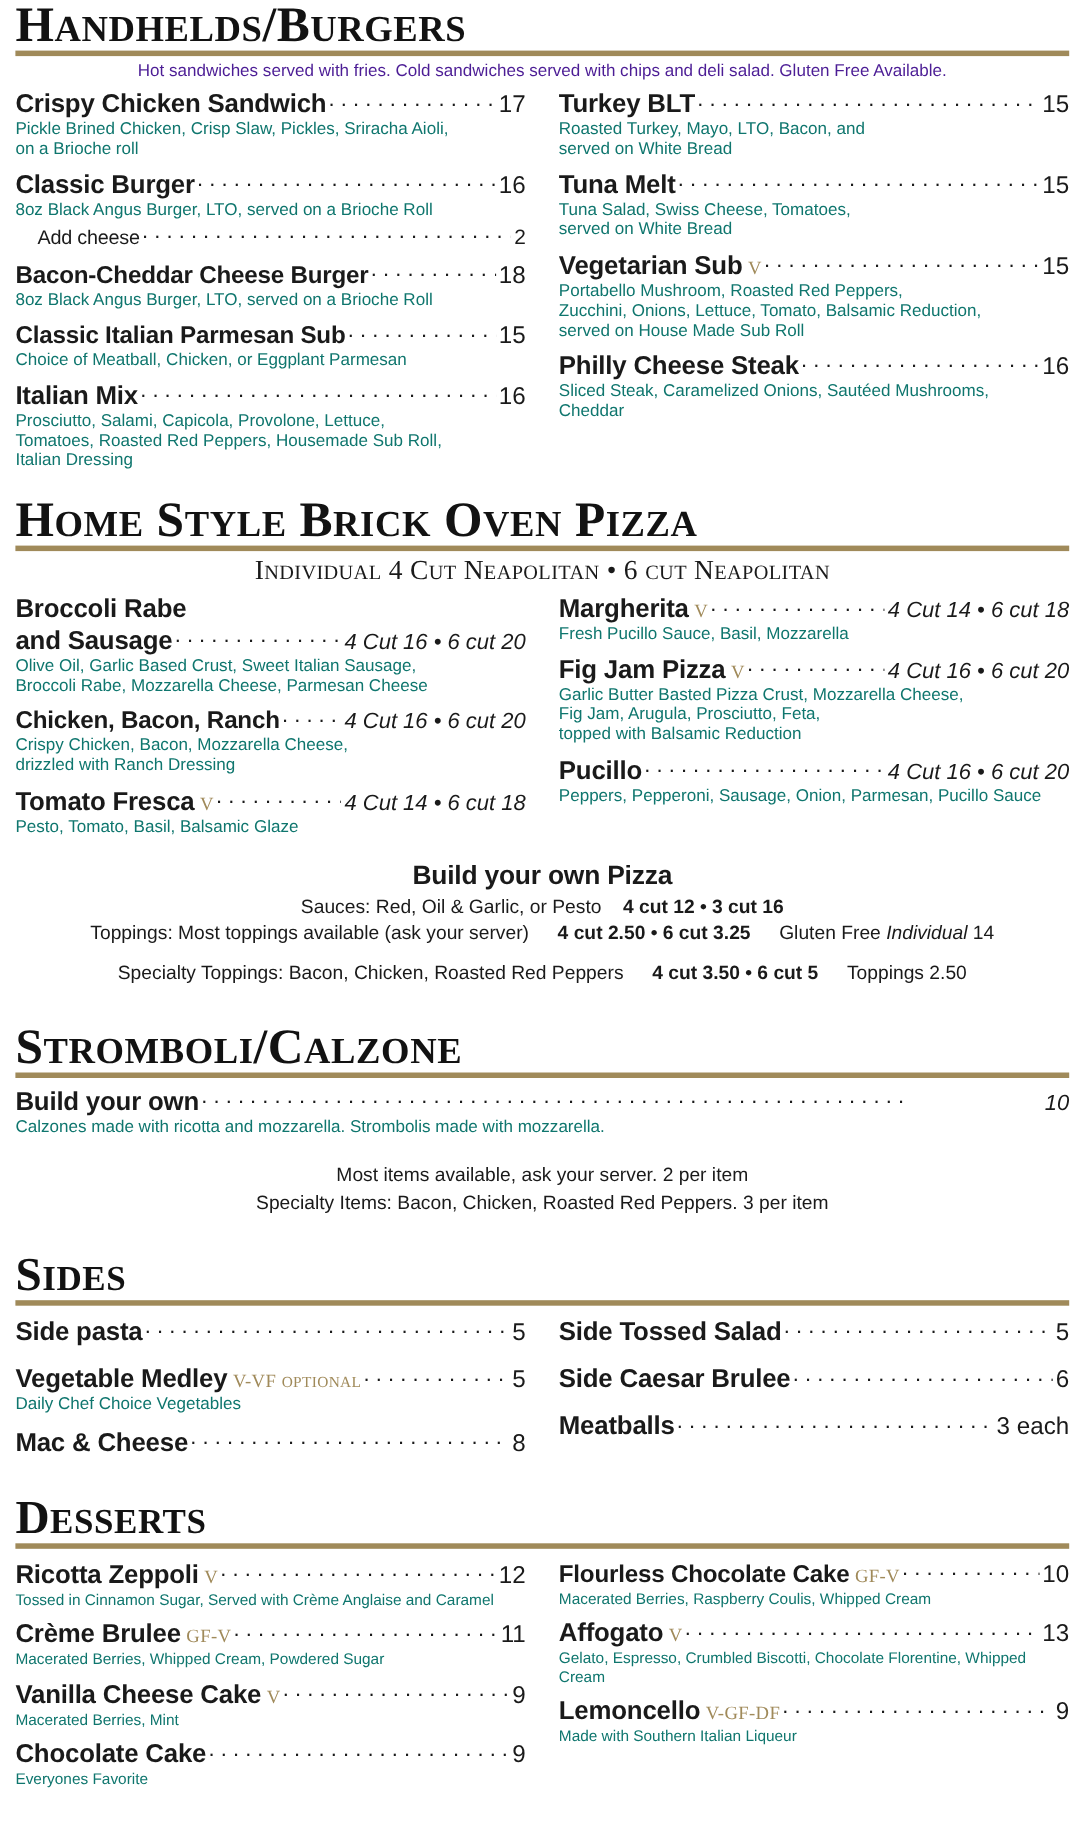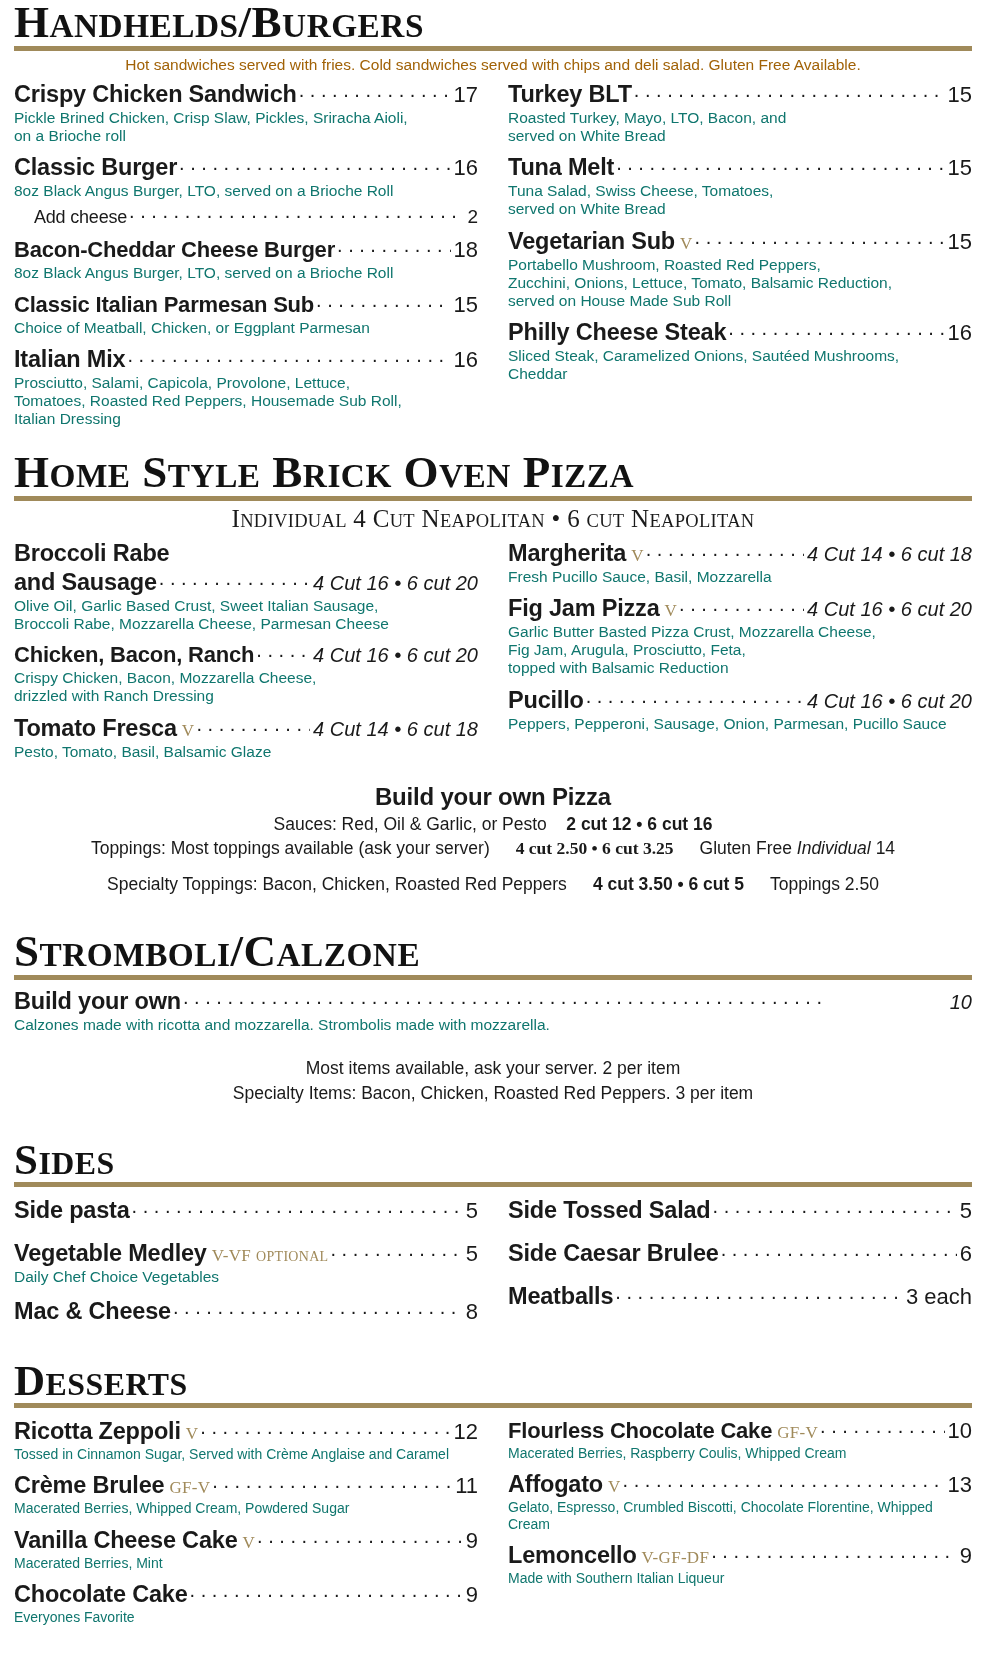--- a/index.html
+++ b/index.html
@@ -25,21 +25,21 @@
   .rule {
     height: 5px;
     background: #a08a5a;
     width: 100%;
     margin-top: 1px;
   }
   .subhead-note {
     text-align: center;
     font-size: 15.5px;
     margin-top: 5px;
-    color: #a16207;
+    color: #4c1d95;
   }
   .subhead-caps {
     text-align: center;
     font-family: "Liberation Serif", serif;
     font-weight: normal;
     font-size: 25px;
     margin-top: 4px;
     letter-spacing: 0.3px;
   }
 
@@ -325,25 +325,25 @@
         </div>
 
       </div>
     </div>
 
     <div class="byo">
       <div class="byo-title">Build your own Pizza</div>
       <div class="byo-line">
         <span>Sauces: Red, Oil &amp; Garlic, or Pesto</span>
         &nbsp;&nbsp;
-        <b>2 cut 12 • 6 cut 16</b>
+        <b>4 cut 12 • 3 cut 16</b>
       </div>
       <div class="byo-row">
         <span class="byo-line" style="margin-top:0;">Toppings: Most toppings available (ask your server)</span>
-        <b class="byo-line" style="margin-top:0;font-family:Liberation Serif, serif;">4 cut 2.50 • 6 cut 3.25</b>
+        <b class="byo-line" style="margin-top:0;">4 cut 2.50 • 6 cut 3.25</b>
         <span class="byo-gf"><span>Gluten Free</span> <i>Individual</i> <span>14</span></span>
       </div>
       <div class="byo-row">
         <span class="byo-line" style="margin-top:12px;">Specialty Toppings: Bacon, Chicken, Roasted Red Peppers</span>
         <b class="byo-line" style="margin-top:0;">4 cut 3.50 • 6 cut 5</b>
         <span class="byo-gf">Toppings 2.50</span>
       </div>
     </div>
   </div>
 

